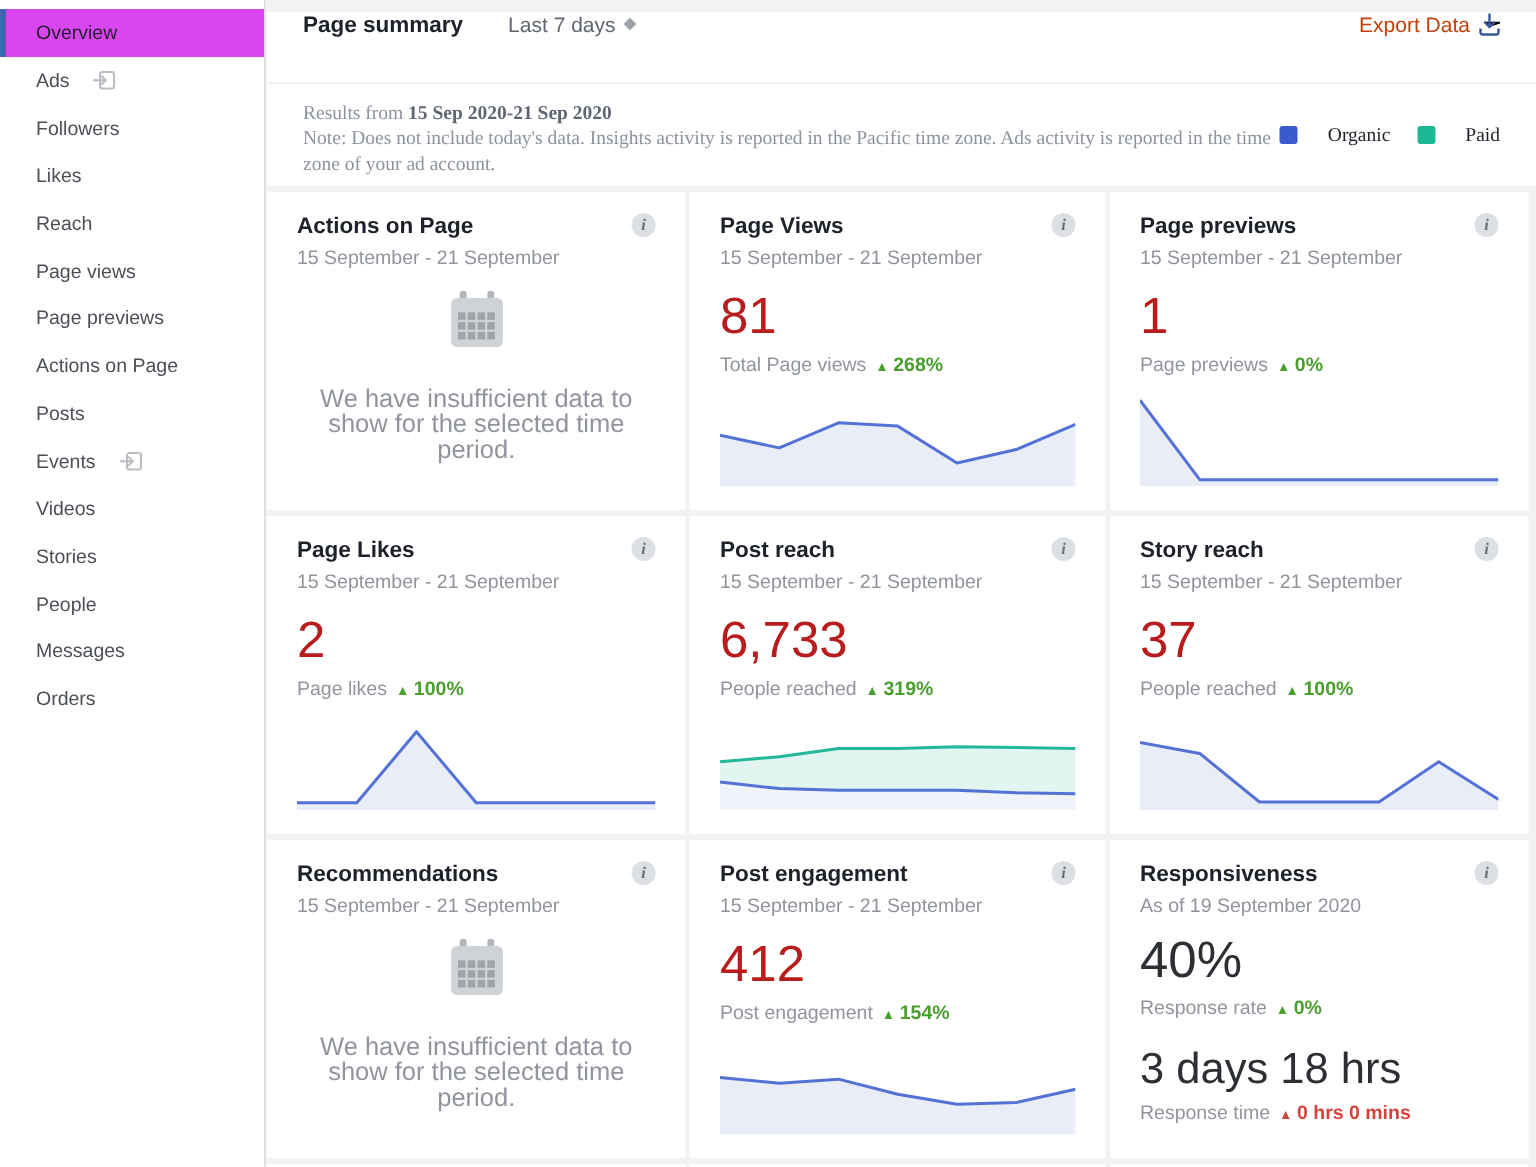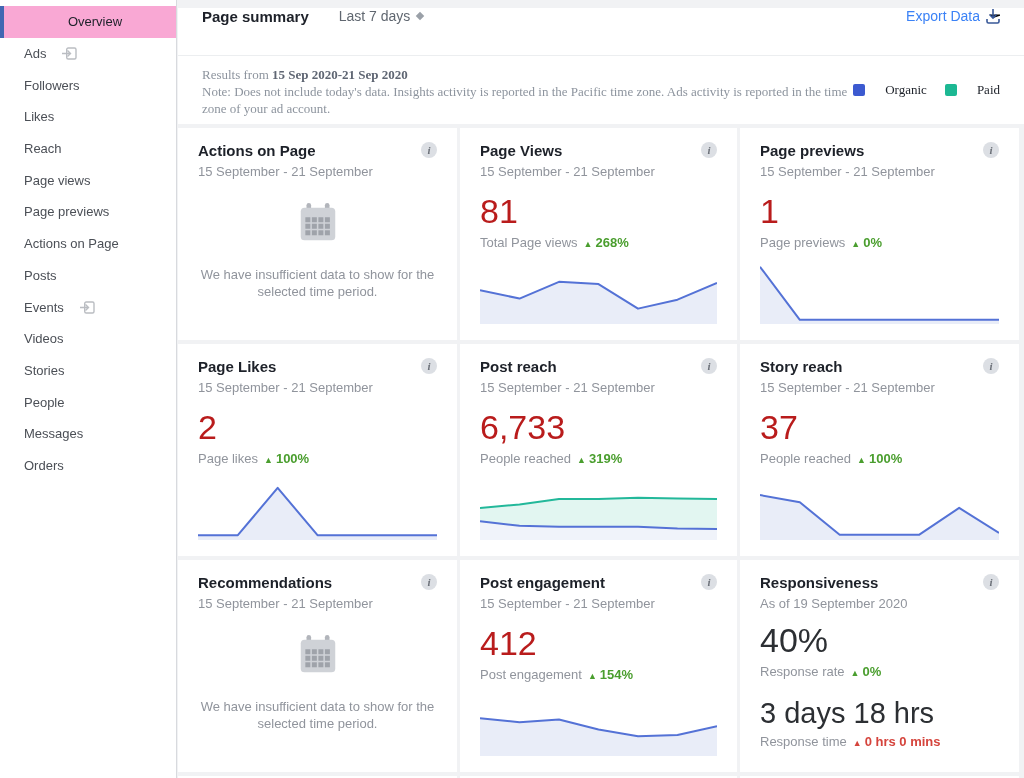--- a/index.html
+++ b/index.html
@@ -4,32 +4,32 @@
 <style>
   * { margin:0; padding:0; box-sizing:border-box; }
   html,body { width:1024px; height:778px; overflow:hidden;
     font-family:"Liberation Sans", sans-serif; background:#f1f2f4; }
 
   
   .sidebar { position:absolute; left:0; top:0; width:177px; height:778px;
     background:#fff; border-right:1px solid #d8dade; padding-top:6px; }
   .side-item { display:flex; align-items:center; height:31.7px;
     padding:0 10px 0 24px; font-size:13px; color:#4b4f56; cursor:pointer; }
-  .side-item.active { background:#f9a8d4; box-shadow:inset 4px 0 0 #4267b2; color:#1d2129;justify-content:center; }
+  .side-item.active { background:#d946ef; box-shadow:inset 4px 0 0 #4267b2; color:#1d2129; }
   .ext-icon { margin-left:16px; display:flex; opacity:.8; }
 
   
   .main { position:absolute; left:178px; top:0; right:0; bottom:0; padding-top:8px; }
   .header { height:48px; background:#fff; display:flex; align-items:flex-start;
     padding:0 24px; border-bottom:1px solid #eceef0; }
   .header-title { font-size:15px; font-weight:700; color:#1d2129; }
   .range { margin-left:30px; font-size:14px; color:#606770; display:flex;
     align-items:center; gap:7px; cursor:pointer; }
   .range-diamond { width:6px; height:6px; background:#9aa0a8; transform:rotate(45deg); }
-  .export { margin-left:auto; color:#3b82f6; font-size:14px; display:flex;
+  .export { margin-left:auto; color:#c2410c; font-size:14px; display:flex;
     align-items:center; gap:6px; cursor:pointer; }
 
   .note { background:#fff; height:68px; padding:10px 24px 0; display:flex;
     align-items:flex-start; justify-content:space-between;font-family:Liberation Serif, serif; }
   .note-text { font-size:13px; color:#8d949e; line-height:17px; max-width:672px; }
   .note-dates { font-weight:700; color:#5f6673; }
   .legend { display:flex; gap:18px; align-items:center; margin-top:16px; }
   .legend-item { display:flex; gap:20px; align-items:center; font-size:13px; color:#1d2129; }
   .legend-swatch { width:12px; height:12px; border-radius:2px; }
 
@@ -48,21 +48,21 @@
   .metric-label { color:#90949c; }
   .delta { font-weight:700; display:inline-flex; gap:3px; align-items:baseline; }
   .delta .tri { font-size:9px; }
   .delta.green { color:#4a9e2e; }
   .delta.red { color:#d5443c; }
   .card-chart { margin-top:auto; height:62px; }
   .card-chart svg { display:block; }
 
   .empty-body { flex:1; display:flex; flex-direction:column; align-items:center;
     justify-content:center; gap:20px; padding-bottom:4px; }
-  .empty-text { font-size:13px; color:#90949c; text-align:center; max-width:236px; line-height:17px; }
+  .empty-text { font-size:17px; color:#90949c; text-align:center; max-width:236px; line-height:17px; }
 
   .resp-value { font-size:34px; color:#2c2f33; margin-top:10px; }
   .resp-value2 { font-size:29px; color:#2c2f33; margin-top:18px; }
 </style>
 </head>
 <body>
 
 <div class="sidebar">
   <div class="side-item active">
     <span>Overview</span>

